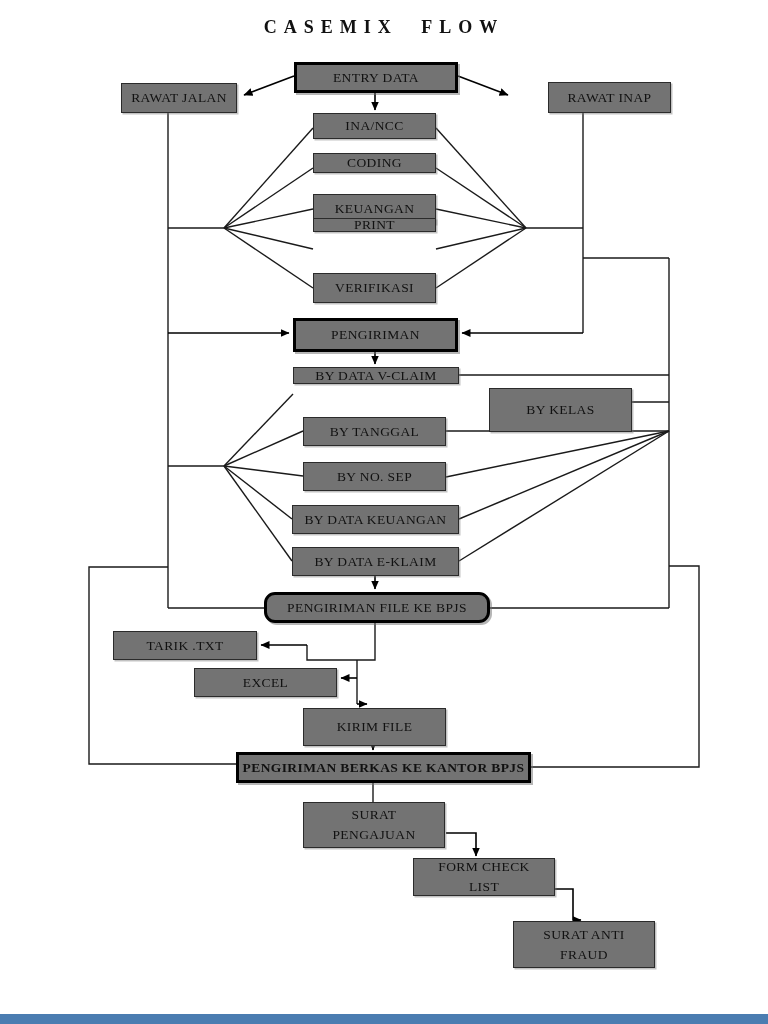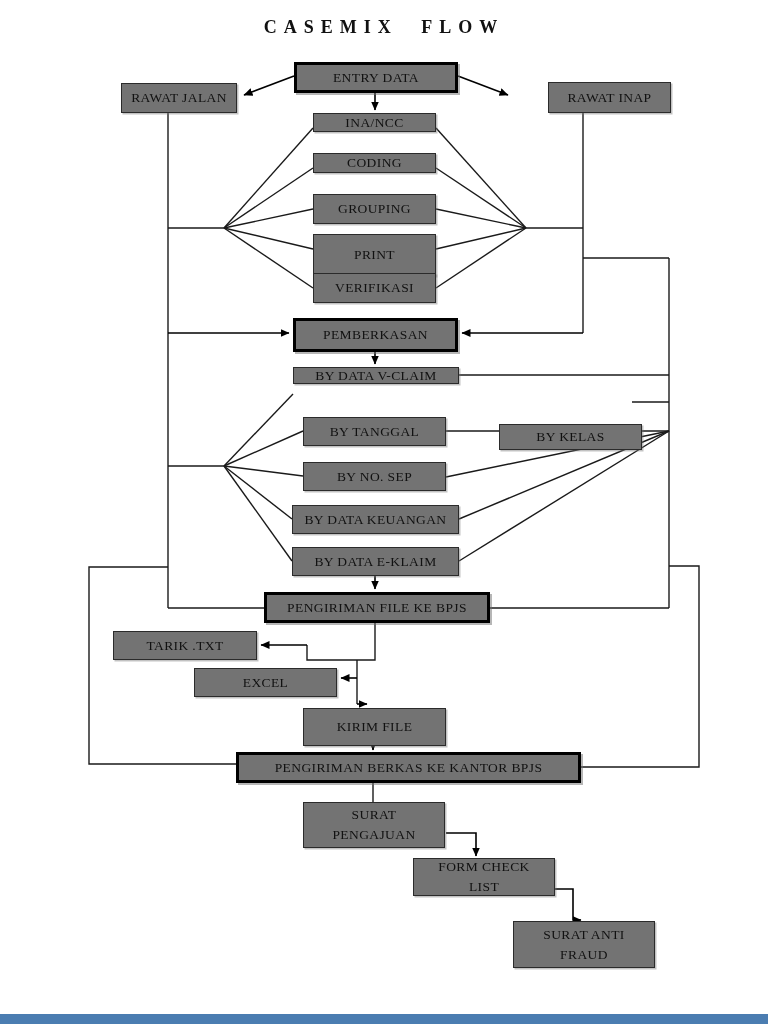--- a/index.html
+++ b/index.html
@@ -103,37 +103,37 @@
         <polyline points="373,738 373,750" marker-end="url(#arrow)"></polyline>
         <polyline points="446,833 476,833 476,856" marker-end="url(#arrow)"></polyline>
         <polyline points="555,889 573,889 573,920 581,920" marker-end="url(#arrow)"></polyline>
       </g>
   </svg>
 
   <div id="nodes">
       <div class="node emphasis" style="left: 294px; top: 62px; width: 164px; height: 31px;"><span>ENTRY DATA</span></div>
       <div class="node" style="left: 113px; top: 83px; width: 116px; height: 30px; margin-left: 8px;"><span>RAWAT JALAN</span></div>
       <div class="node" style="left: 519px; top: 82px; width: 123px; height: 31px; margin-left: 29px;"><span>RAWAT INAP</span></div>
-      <div class="node" style="left: 313px; top: 113px; width: 123px; height: 19px;"><span>INA/NCC</span></div>
+      <div class="node" style="left: 313px; top: 113px; width: 123px; height: 26px;"><span>INA/NCC</span></div>
       <div class="node" style="left: 313px; top: 153px; width: 123px; height: 20px;"><span>CODING</span></div>
-      <div class="node" style="left: 313px; top: 194px; width: 123px; height: 30px;"><span>GROUPING</span></div>
-      <div class="node" style="left: 313px; top: 234px; width: 123px; height: 42px;"><span>PRINT</span></div>
+      <div class="node" style="left: 313px; top: 194px; width: 123px; height: 30px;"><span>KEUANGAN</span></div>
+      <div class="node" style="left: 313px; top: 218px; width: 123px; height: 14px;"><span>PRINT</span></div>
       <div class="node" style="left: 313px; top: 273px; width: 123px; height: 30px;"><span>VERIFIKASI</span></div>
-      <div class="node emphasis" style="left: 293px; top: 318px; width: 165px; height: 34px;"><span>PEMBERKASAN</span></div>
+      <div class="node emphasis" style="left: 293px; top: 318px; width: 165px; height: 34px;"><span>PENGIRIMAN</span></div>
       <div class="node" style="left: 293px; top: 367px; width: 166px; height: 17px;"><span>BY DATA V-CLAIM</span></div>
-      <div class="node" style="left: 499px; top: 388px; width: 143px; height: 26px; margin-top: 36px;"><span>BY KELAS</span></div>
+      <div class="node" style="left: 489px; top: 388px; width: 143px; height: 44px;"><span>BY KELAS</span></div>
       <div class="node" style="left: 303px; top: 417px; width: 143px; height: 29px;"><span>BY TANGGAL</span></div>
       <div class="node" style="left: 303px; top: 462px; width: 143px; height: 29px;"><span>BY NO. SEP</span></div>
       <div class="node" style="left: 292px; top: 505px; width: 167px; height: 29px;"><span>BY DATA KEUANGAN</span></div>
       <div class="node" style="left: 292px; top: 547px; width: 167px; height: 29px; text-align: center;"><span>BY DATA E-KLAIM</span></div>
-      <div class="node emphasis" style="left: 264px; top: 592px; width: 226px; height: 31px;"><span>PENGIRIMAN FILE KE BPJS</span></div>
+      <div class="node emphasis" style="left: 264px; top: 592px; width: 226px; height: 31px; border-radius: 11px;"><span>PENGIRIMAN FILE KE BPJS</span></div>
       <div class="node" style="left: 113px; top: 631px; width: 144px; height: 29px;"><span>TARIK .TXT</span></div>
       <div class="node" style="left: 194px; top: 668px; width: 143px; height: 29px; align-items: center;"><span>EXCEL</span></div>
       <div class="node" style="left: 303px; top: 708px; width: 143px; height: 38px;"><span>KIRIM FILE</span></div>
-      <div class="node emphasis" style="left: 236px; top: 752px; width: 345px; height: 31px;"><span>PENGIRIMAN BERKAS KE KANTOR BPJS</span></div>
+      <div class="node emphasis" style="left: 236px; top: 752px; width: 295px; height: 31px; font-weight: bold;"><span>PENGIRIMAN BERKAS KE KANTOR BPJS</span></div>
       <div class="node" style="left: 303px; top: 802px; width: 142px; height: 46px;"><span>SURAT
 PENGAJUAN</span></div>
       <div class="node" style="left: 413px; top: 858px; width: 142px; height: 38px;"><span>FORM CHECK
 LIST</span></div>
       <div class="node" style="left: 513px; top: 921px; width: 142px; height: 47px;"><span>SURAT ANTI
 FRAUD</span></div>
     </div>
 
   <div class="bottom-bar" style="background: rgb(75, 125, 177);"></div>
 </div>

